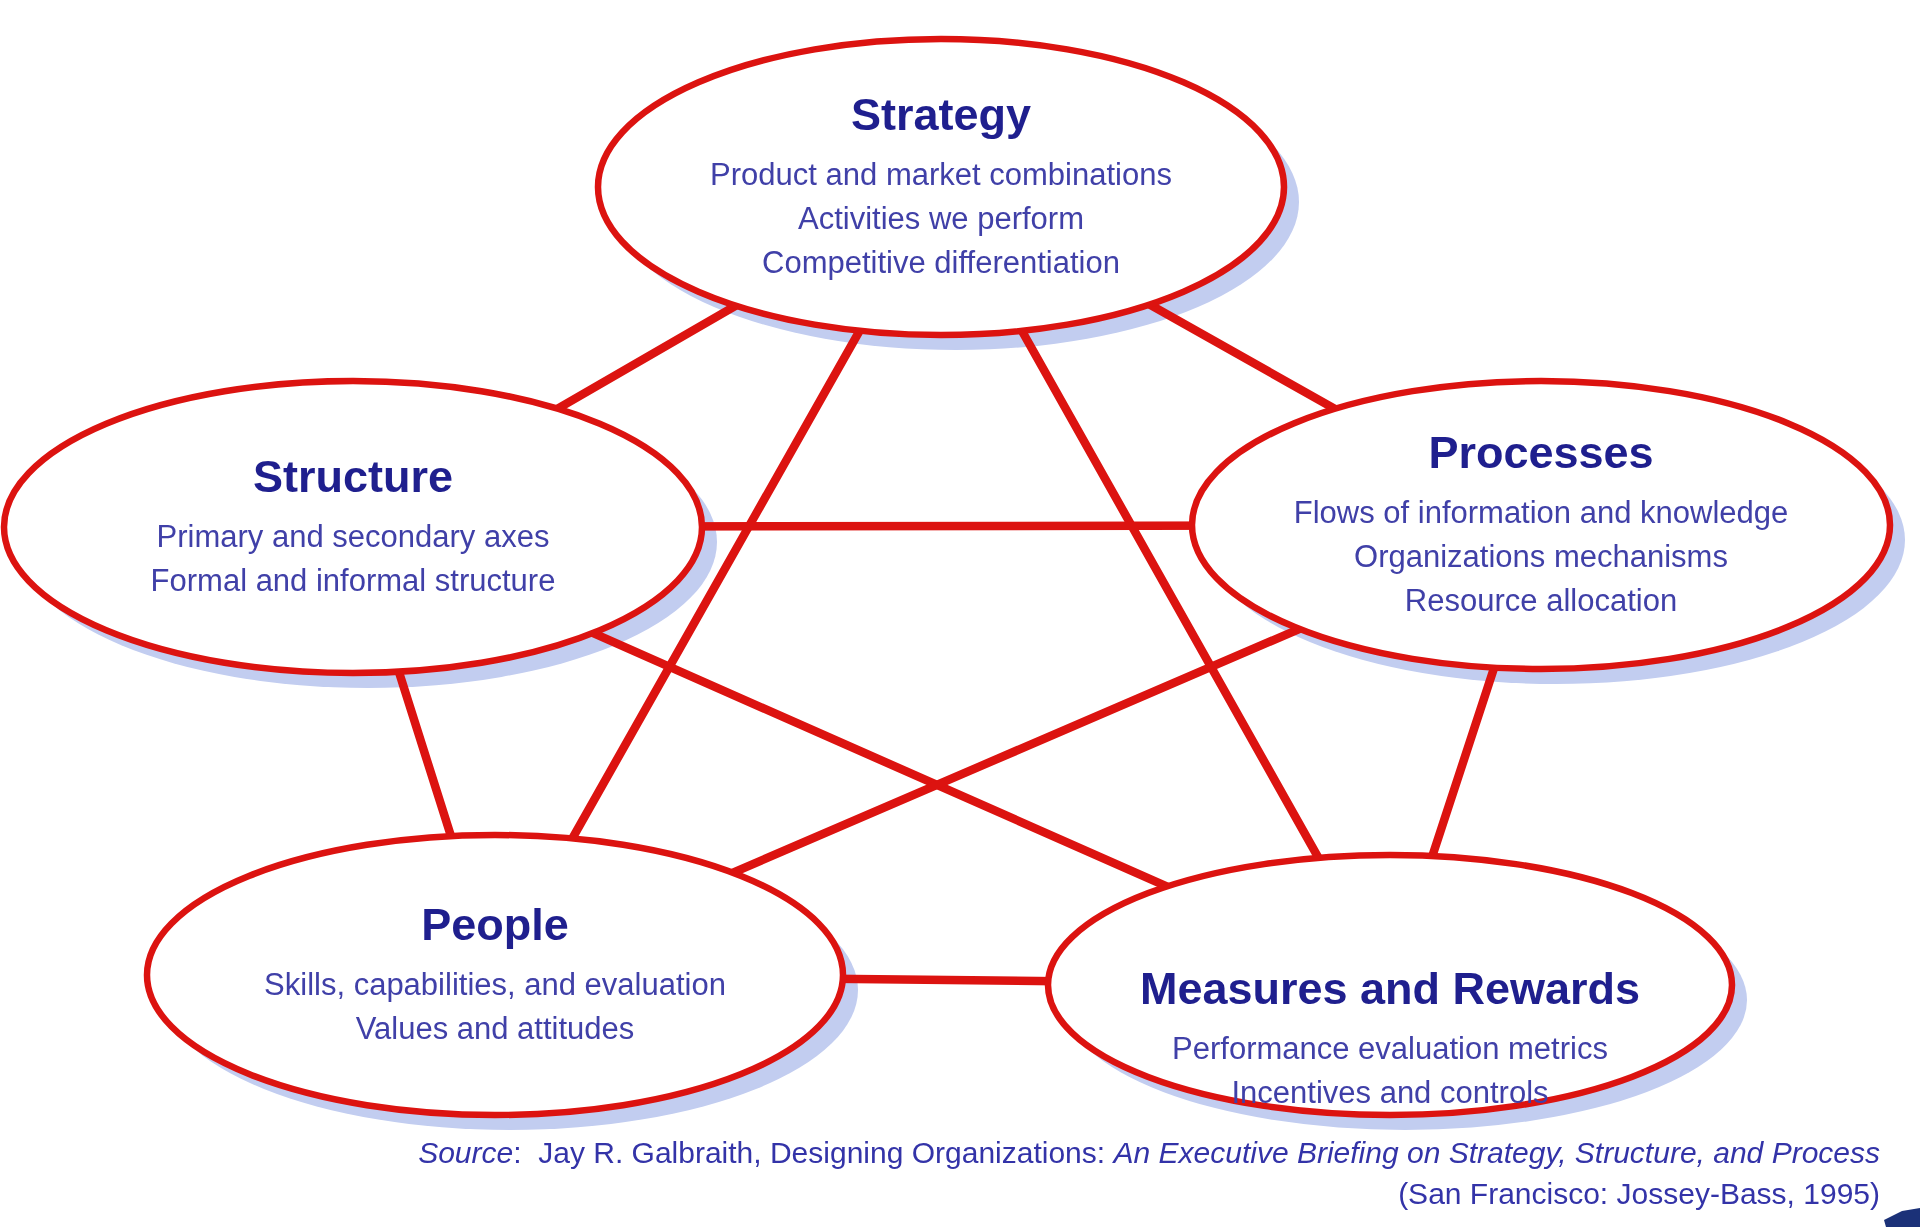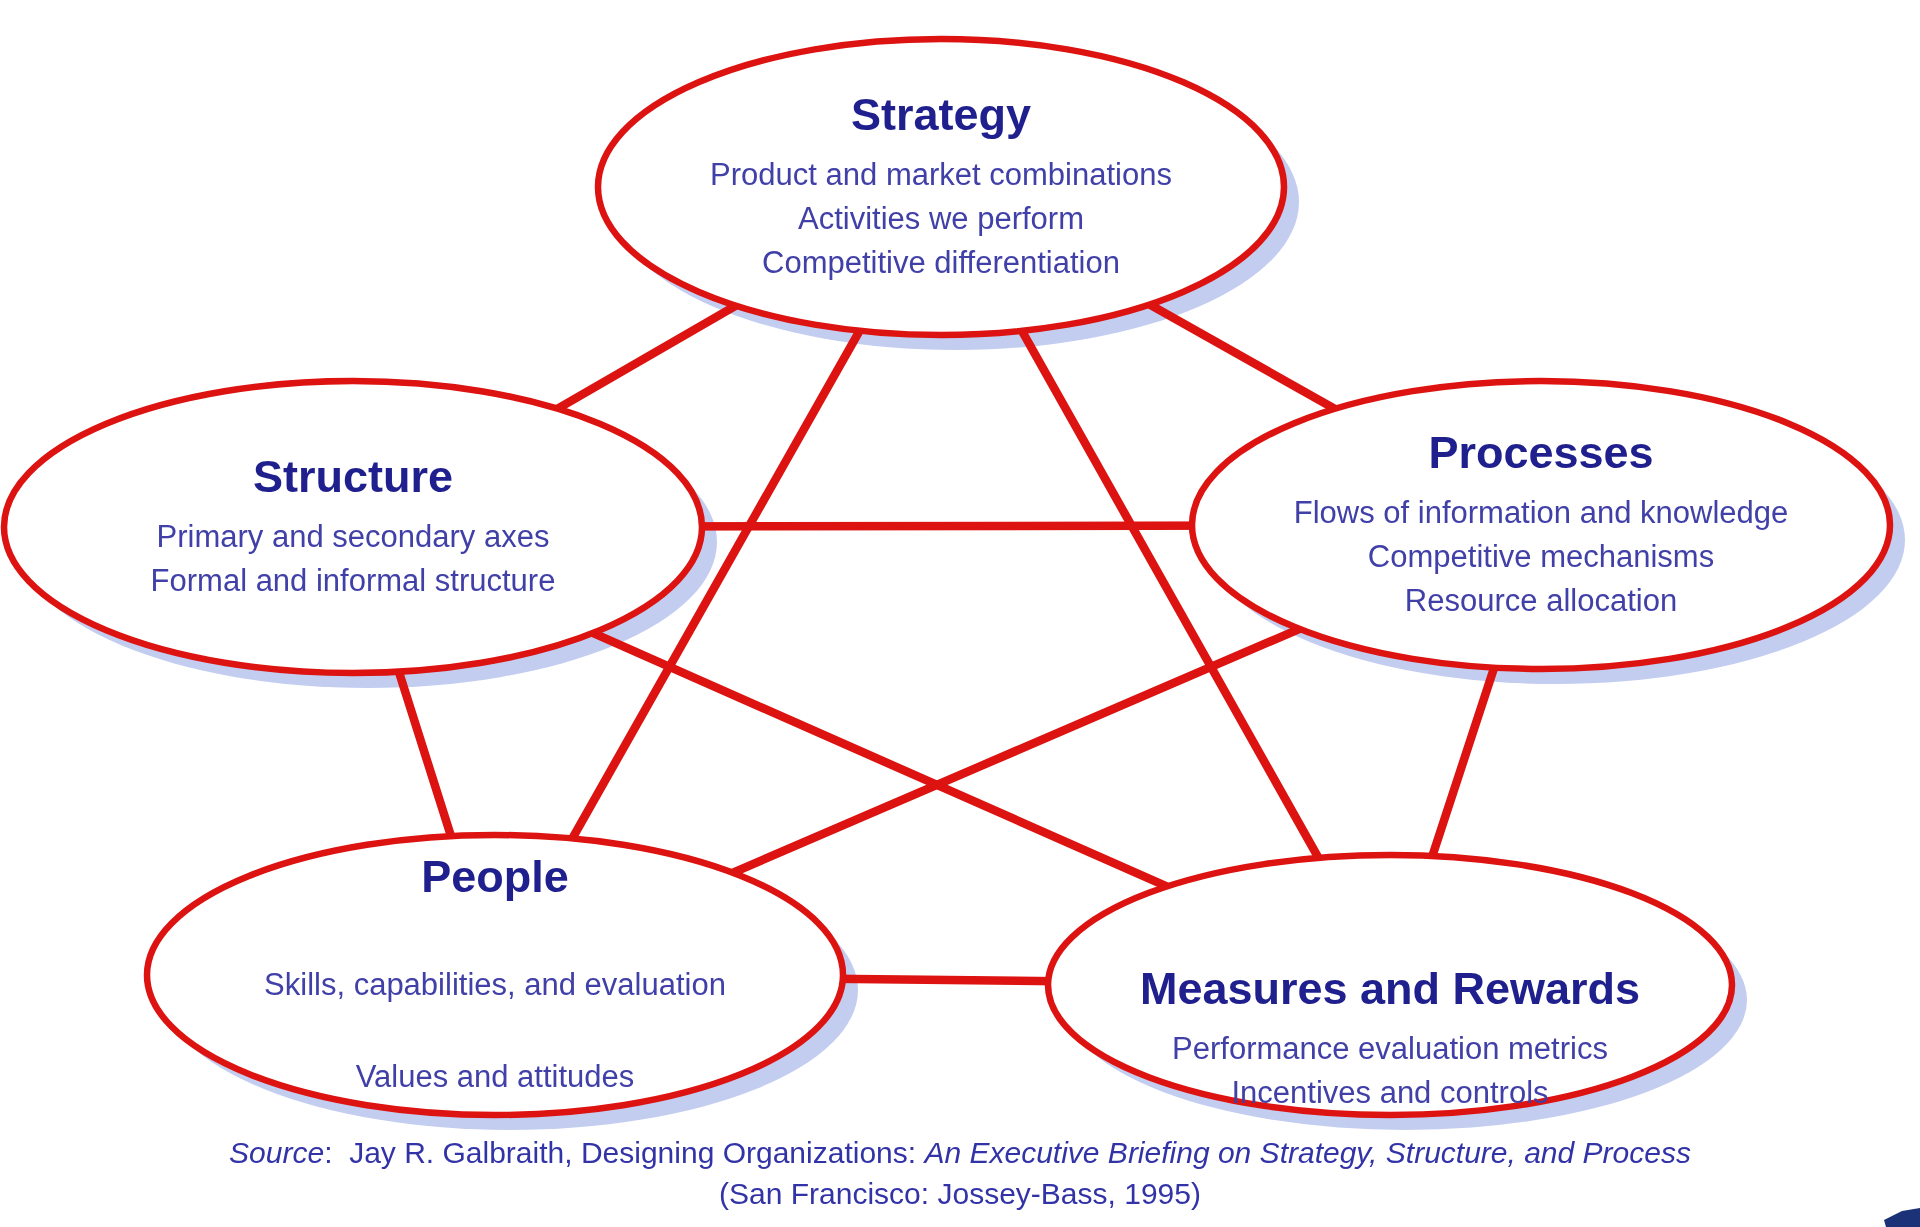--- a/index.html
+++ b/index.html
@@ -58,22 +58,23 @@
     font-size: 31px;
     color: var(--c-body_blue, #4040A8);
     line-height: 1.42;
     white-space: nowrap;
   }
   .source {
     position: absolute;
     left: 0;
     top: 1132px;
     width: 1920px;
+    padding-right: 40px;
     box-sizing: border-box;
-    text-align: center;
+    text-align: right;
     font-size: 30px;
     line-height: 1.38;
     color: var(--c-source_blue, #3333A8);
   }
   .source .it {
     font-style: italic;
   }
 </style>
 </head>
 <body>
@@ -123,25 +124,25 @@
 
   <div class="node" style="left:4px; top:381px; width:698px; height:292px;">
     <div class="node-title">Structure</div>
     <div class="node-line">Primary and secondary axes</div>
     <div class="node-line">Formal and informal structure</div>
   </div>
 
   <div class="node" style="left:1192px; top:381px; width:698px; height:288px;">
     <div class="node-title">Processes</div>
     <div class="node-line">Flows of information and knowledge</div>
-    <div class="node-line">Competitive mechanisms</div>
+    <div class="node-line">Organizations mechanisms</div>
     <div class="node-line">Resource allocation</div>
   </div>
 
-  <div class="node" style="left:147px; top:835px; width:696px; height:280px;gap:48px;">
+  <div class="node" style="left:147px; top:835px; width:696px; height:280px;">
     <div class="node-title">People</div>
     <div class="node-line">Skills, capabilities, and evaluation</div>
     <div class="node-line">Values and attitudes</div>
   </div>
 
   <div class="node" style="left:1048px; top:855px; width:684px; height:260px;justify-content:flex-end;">
     <div class="node-title">Measures and Rewards</div>
     <div class="node-line">Performance evaluation metrics</div>
     <div class="node-line">Incentives and controls</div>
   </div>

